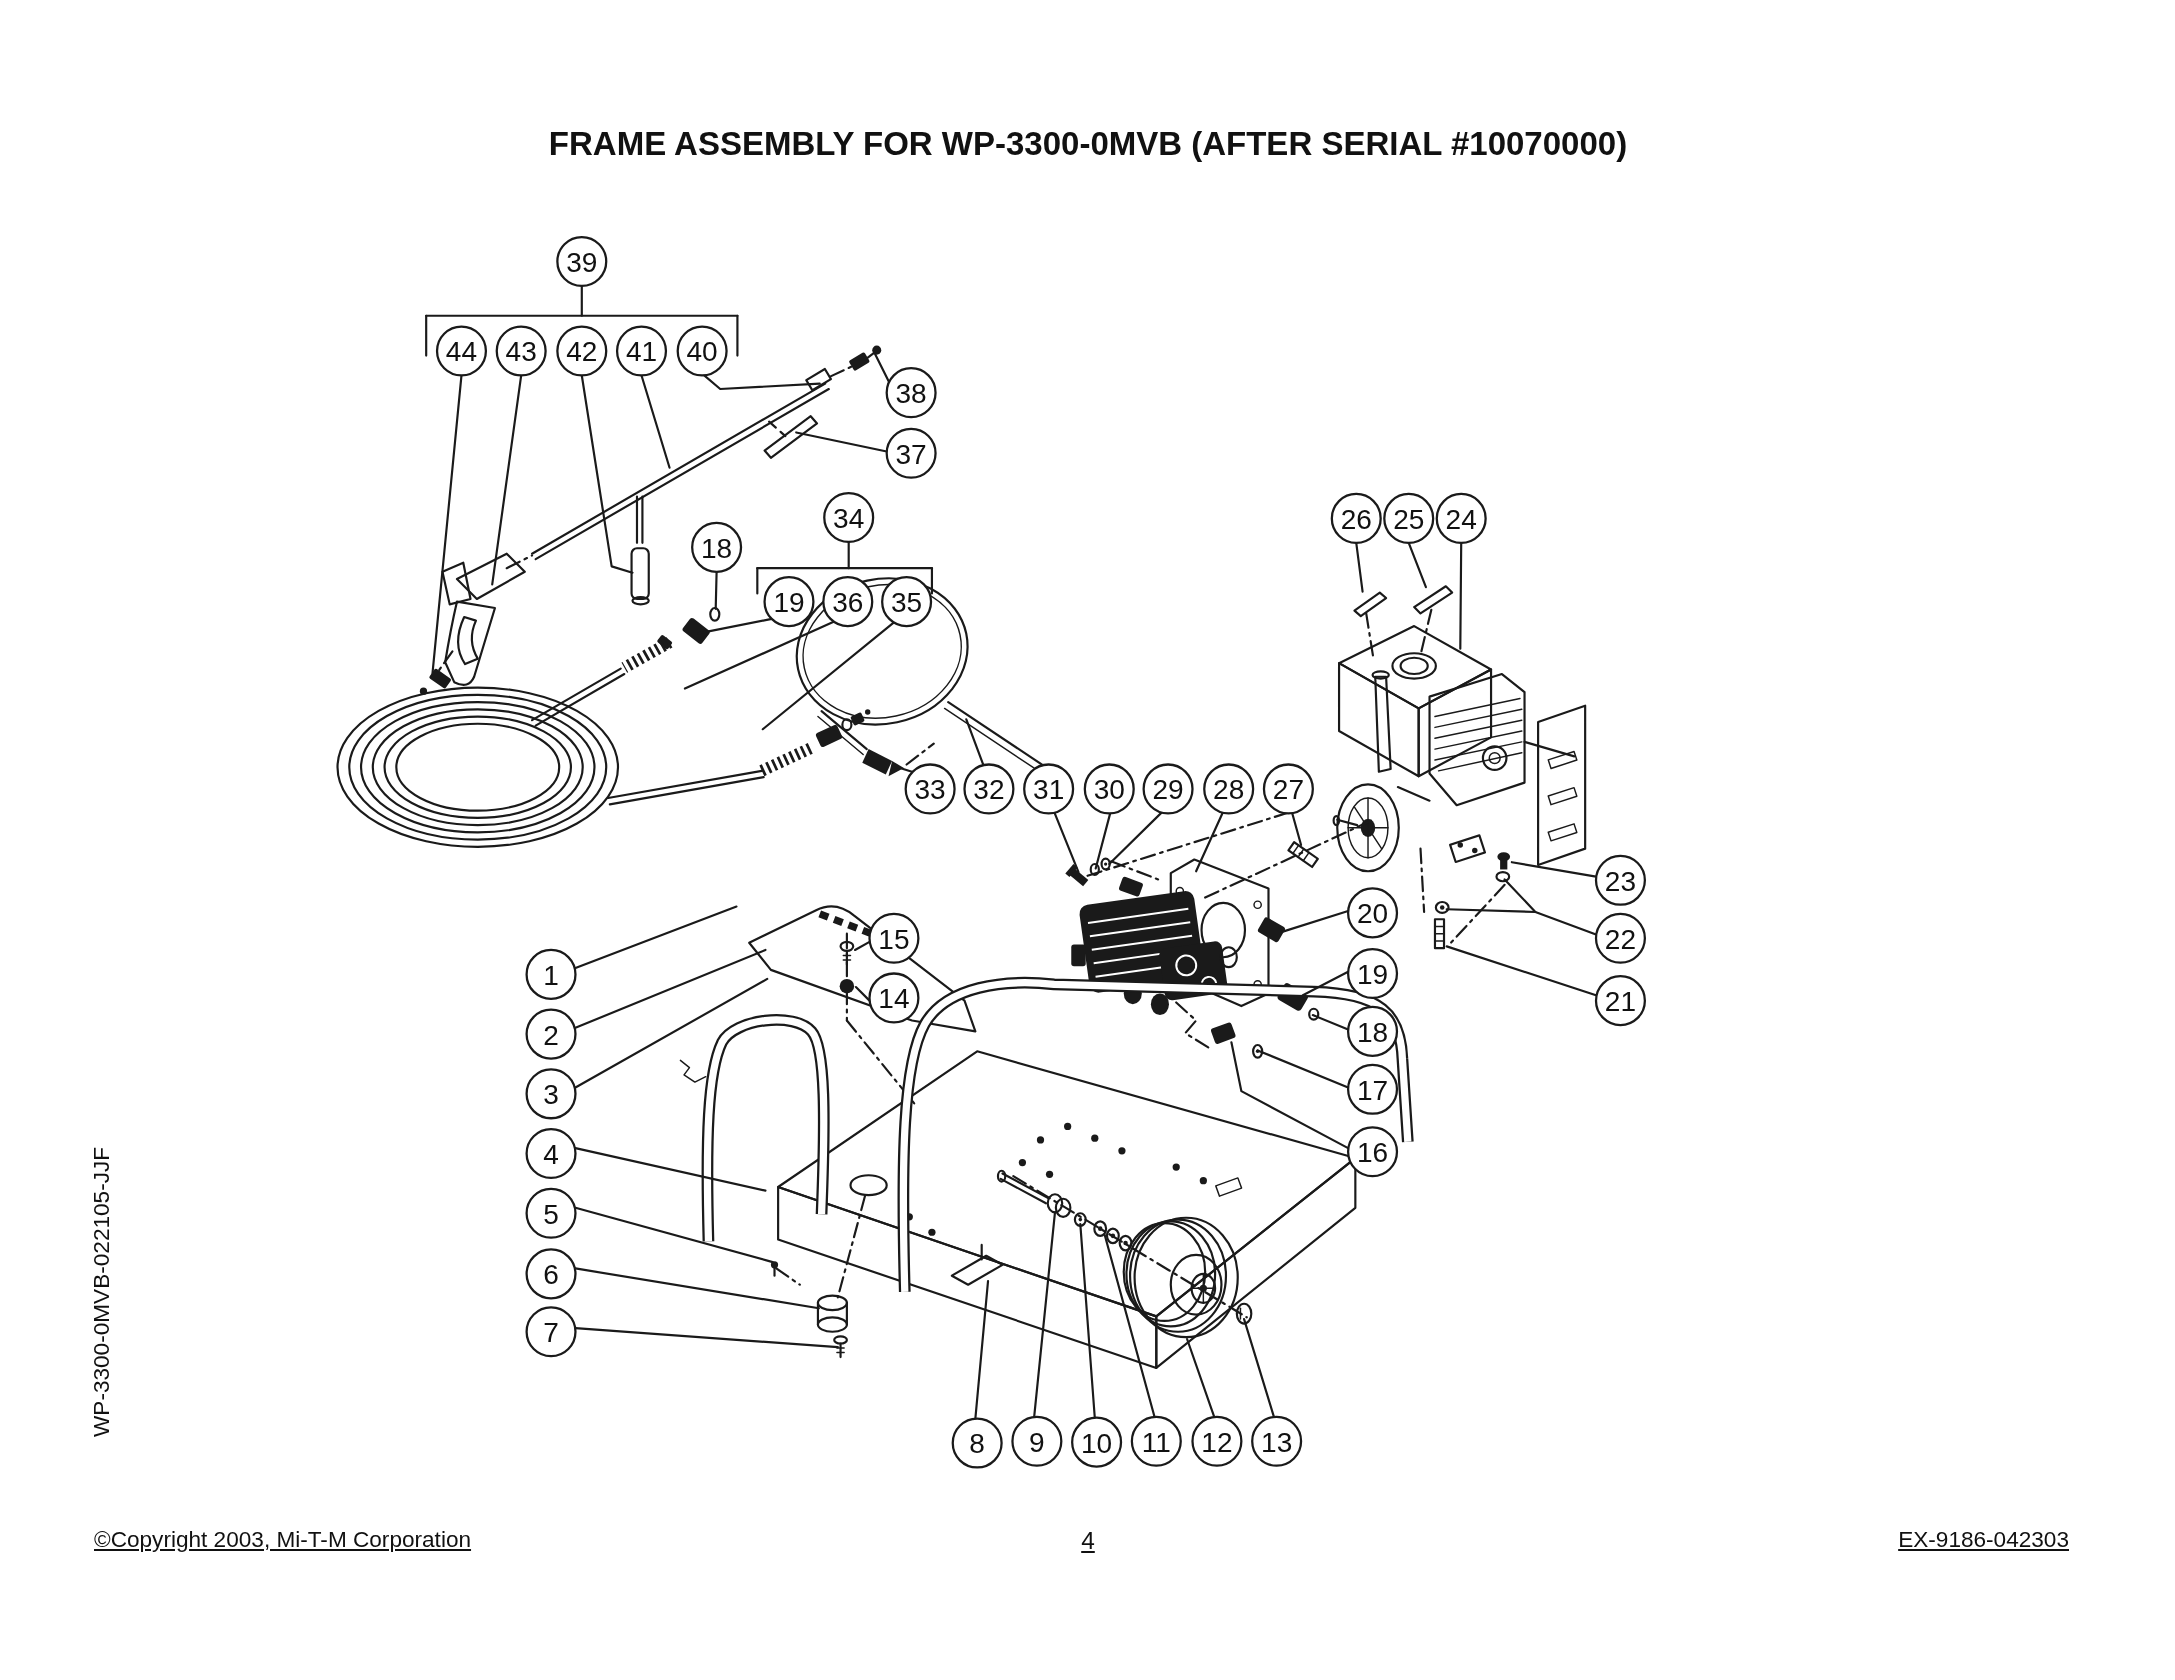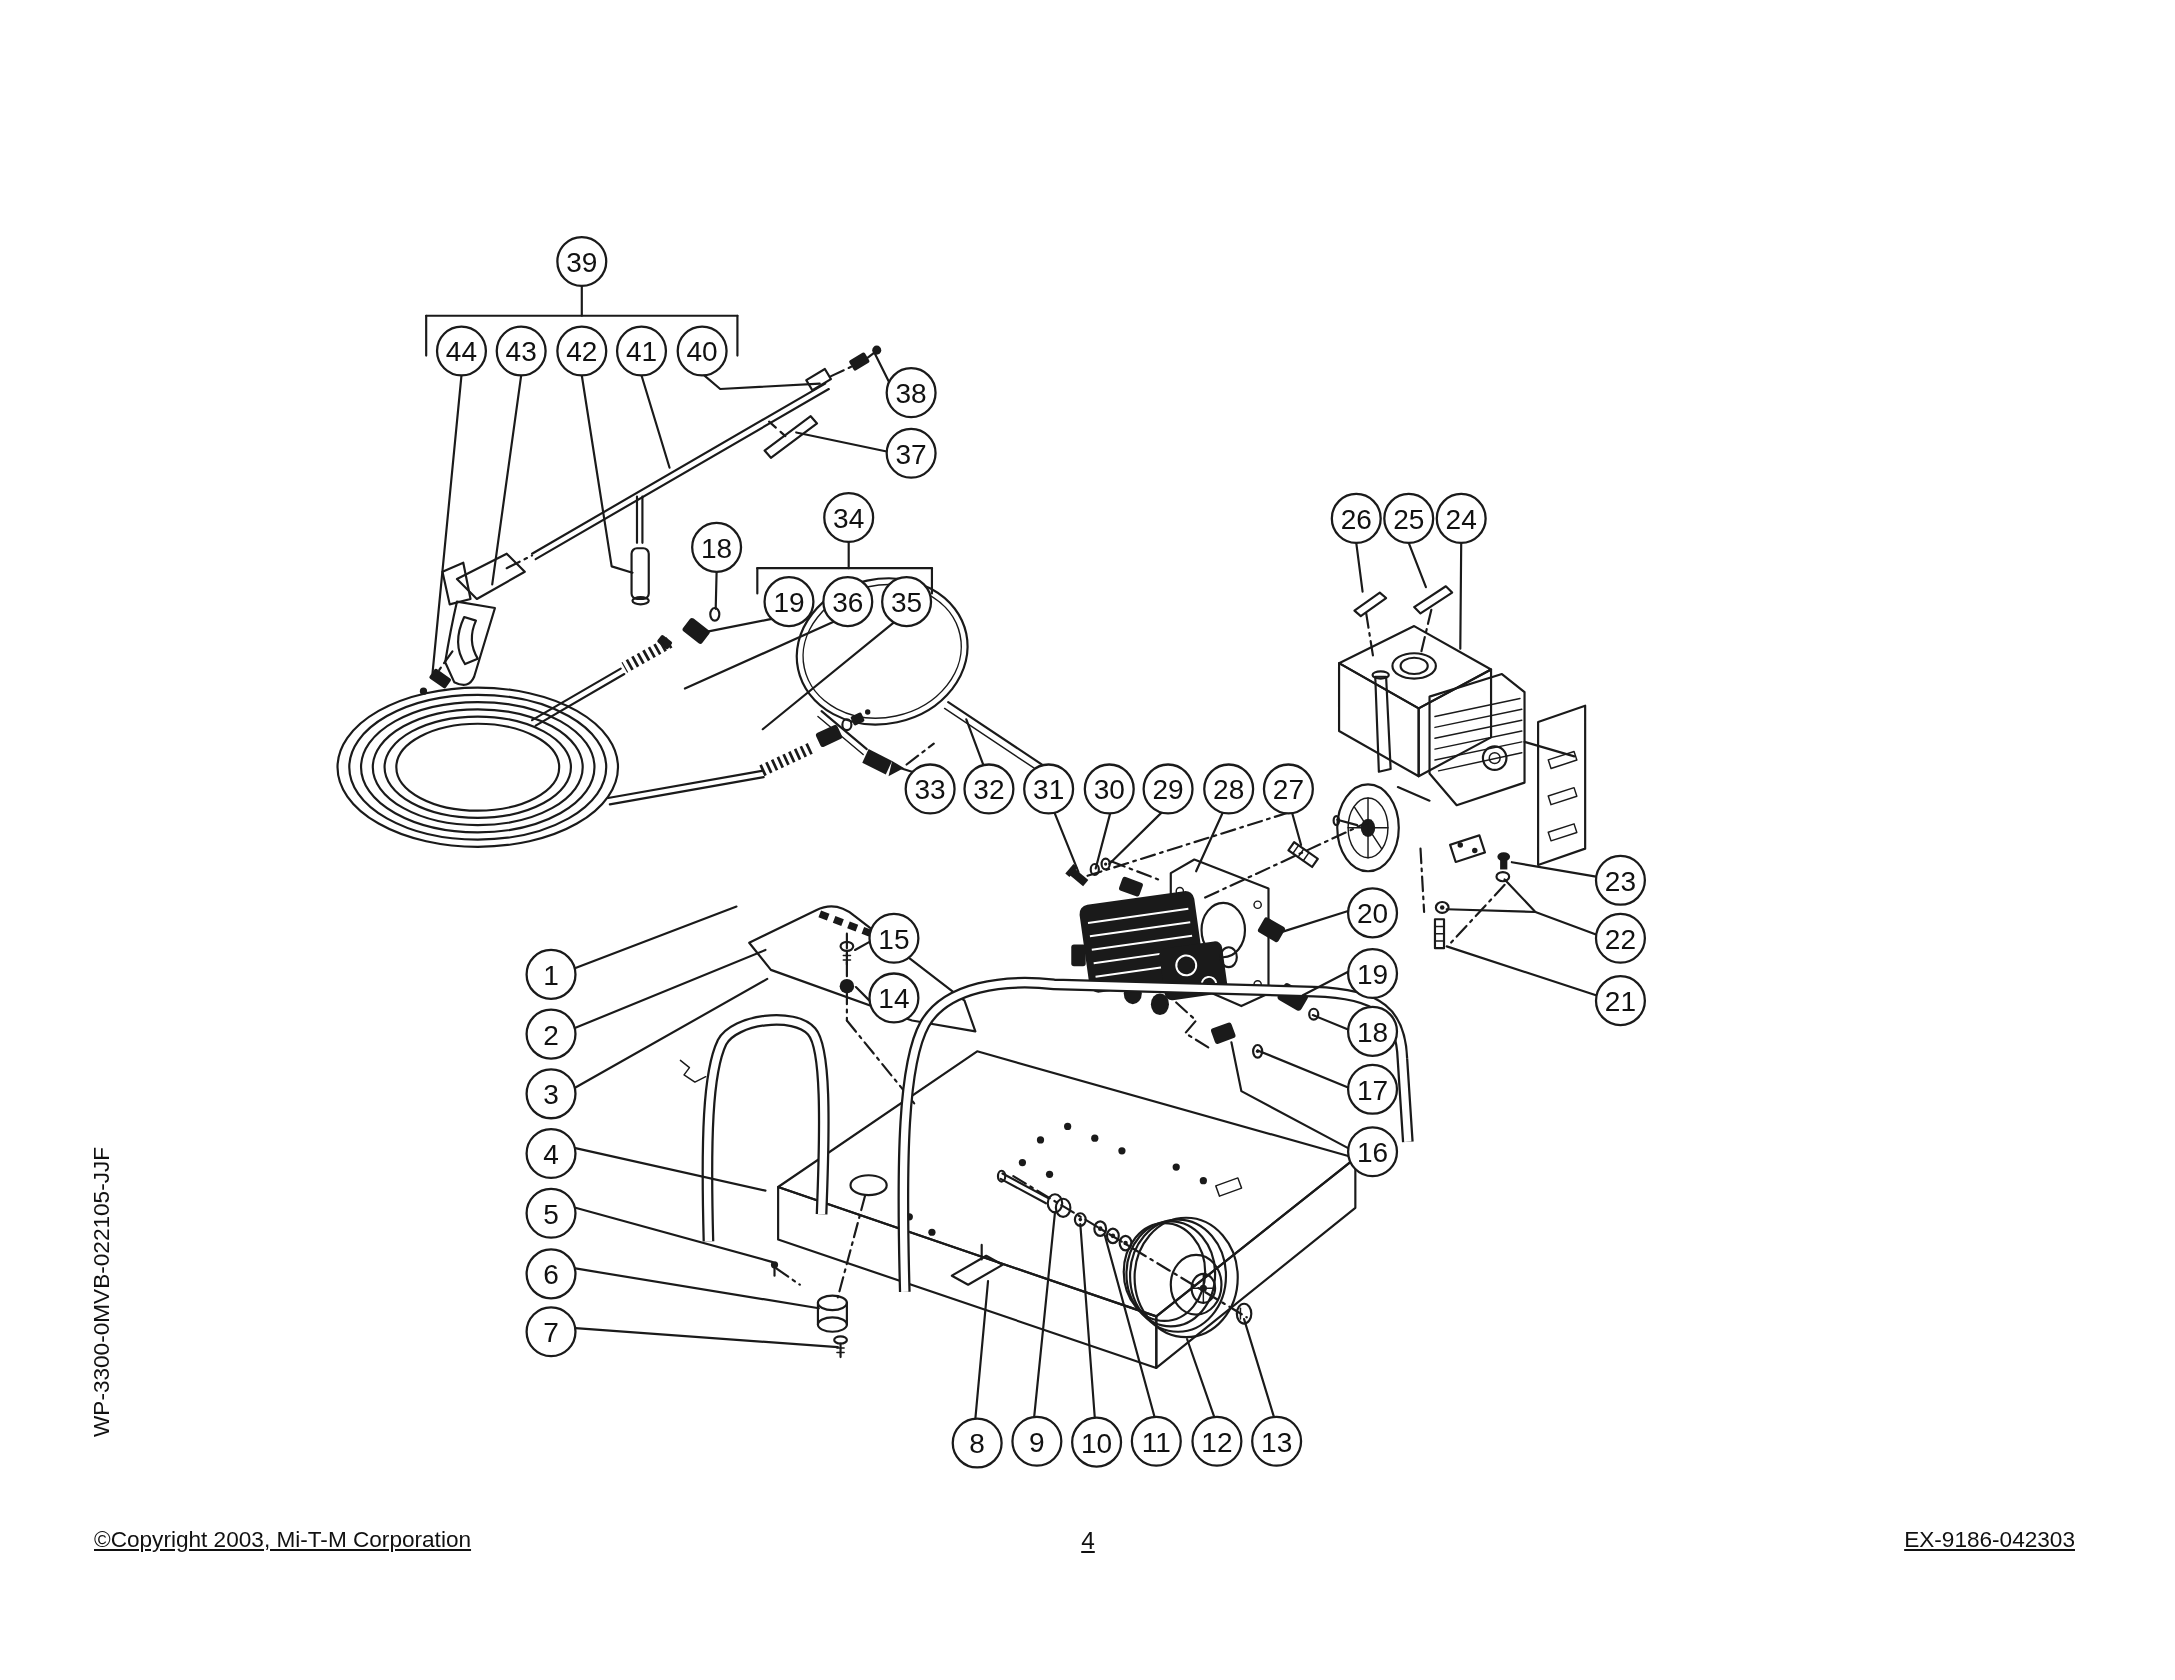--- a/index.html
+++ b/index.html
@@ -5,39 +5,40 @@
   html,body{margin:0;padding:0;background:#ffffff;}
   #page{position:relative;width:2176px;height:1681px;background:#fff;overflow:hidden;
         font-family:"Liberation Sans",sans-serif;color:#111;}
   #title{position:absolute;left:0;top:125px;width:100%;text-align:center;
          font-size:33px;font-weight:bold;letter-spacing:0px;color:#111;}
   #sidebar-code{position:absolute;left:89px;top:1437px;transform:rotate(-90deg);
          transform-origin:0 0;font-size:22.6px;color:#111;white-space:nowrap;}
   .footer{position:absolute;font-size:22.6px;color:#111;text-decoration:underline;}
   #footer-copyright{left:94px;top:1527px;}
   #footer-page{left:0;top:1527px;width:100%;text-align:center;font-size:24.4px;}
-  #footer-doc{right:101px;top:1527px;}
+  #footer-doc{right:107px;top:1527px;}
   #diagram-svg{position:absolute;left:0;top:0;}
   .ln{fill:none;stroke:#1a1a1a;stroke-width:2.4;stroke-linecap:round;stroke-linejoin:round;}
   .thin{stroke-width:1.6;}
   .dk{fill:#1a1a1a;stroke:none;}
   .dd{stroke-dasharray:16 6 3 6;}
   .dsh{stroke-dasharray:10 7;}
   .spring{fill:none;stroke:#1a1a1a;stroke-width:13;stroke-dasharray:3 4;}
   .tube-o{fill:none;stroke:#1a1a1a;stroke-width:13;}
   .tube-i{fill:none;stroke:#ffffff;stroke-width:8;}
   .fin{stroke:#ffffff;stroke-width:2.2;fill:none;}
   .bubble{fill:#ffffff;stroke:#1a1a1a;stroke-width:2.5;}
   .bubble-num{font-family:"Liberation Sans",sans-serif;font-size:31px;fill:#111;
               text-anchor:middle;dominant-baseline:central;}
 </style>
 </head>
 <body>
 
 <div id="page">
+  <div id="title">FRAME ASSEMBLY FOR WP-3300-0MVB (AFTER SERIAL #10070000)</div>
   <div id="sidebar-code">WP-3300-0MVB-022105-JJF</div>
 
   <svg id="diagram-svg" width="2176" height="1681" viewBox="0 0 2405 1858" xmlns="http://www.w3.org/2000/svg">
 
     <g id="artwork">
 
       <g>
         <polygon class="ln" points="505,640 560,612 580,632 527,662"></polygon>
         <polygon class="ln" points="489,632 512,622 520,662 497,668"></polygon>
         <path class="ln" d="M505,665 L547,672 L524,748 Q518,762 502,754 L492,732 Q498,695 505,665 Z"></path>

